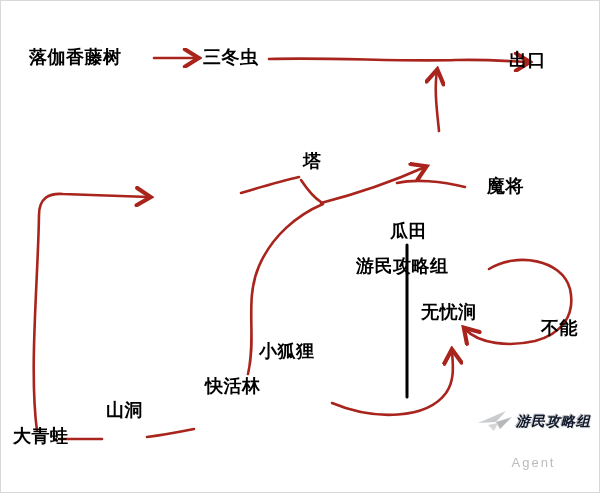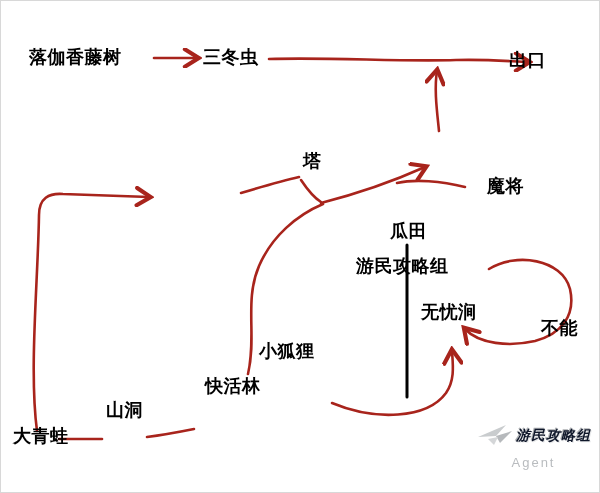--- a/index.html
+++ b/index.html
@@ -38,21 +38,21 @@
     font-weight:bold;
     color:#0f172a;
     text-shadow:1px 1px 0 #e9eaeb, -1px -1px 0 #aeb1b4;
     letter-spacing:1px;
     font-style:italic;
   }
   .wm-sub{
     font-size:13px;
     color:#b9bcbf;
     letter-spacing:2px;
-    margin-top:4px;
+    margin-top:18px;
   }
 </style>
 </head>
 <body>
 
 <div id="canvas">
 
   <svg id="lines" viewBox="0 0 600 493">
     <defs>
       <marker id="arrow" viewBox="0 0 12 12" refX="9" refY="6" markerWidth="8" markerHeight="8" orient="auto">

